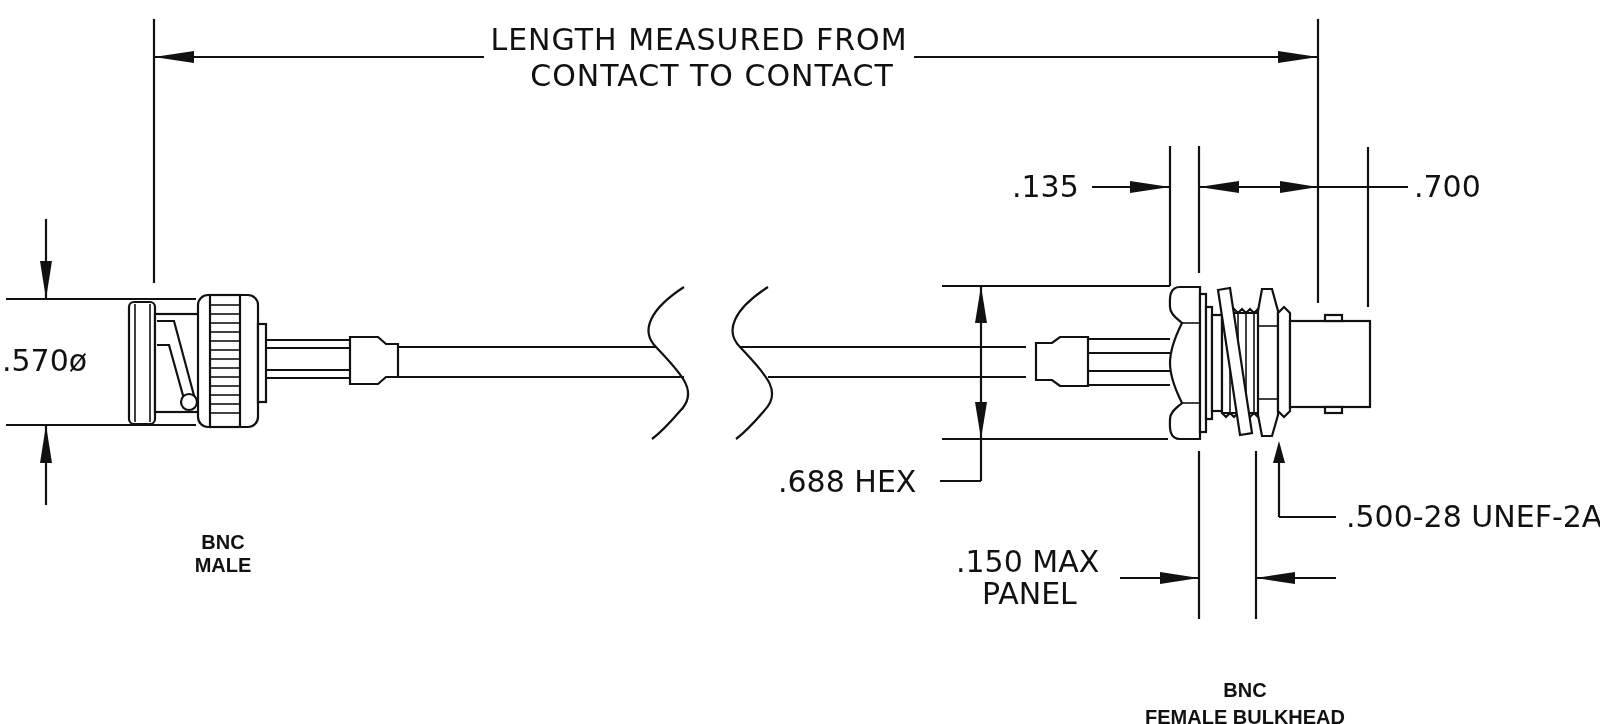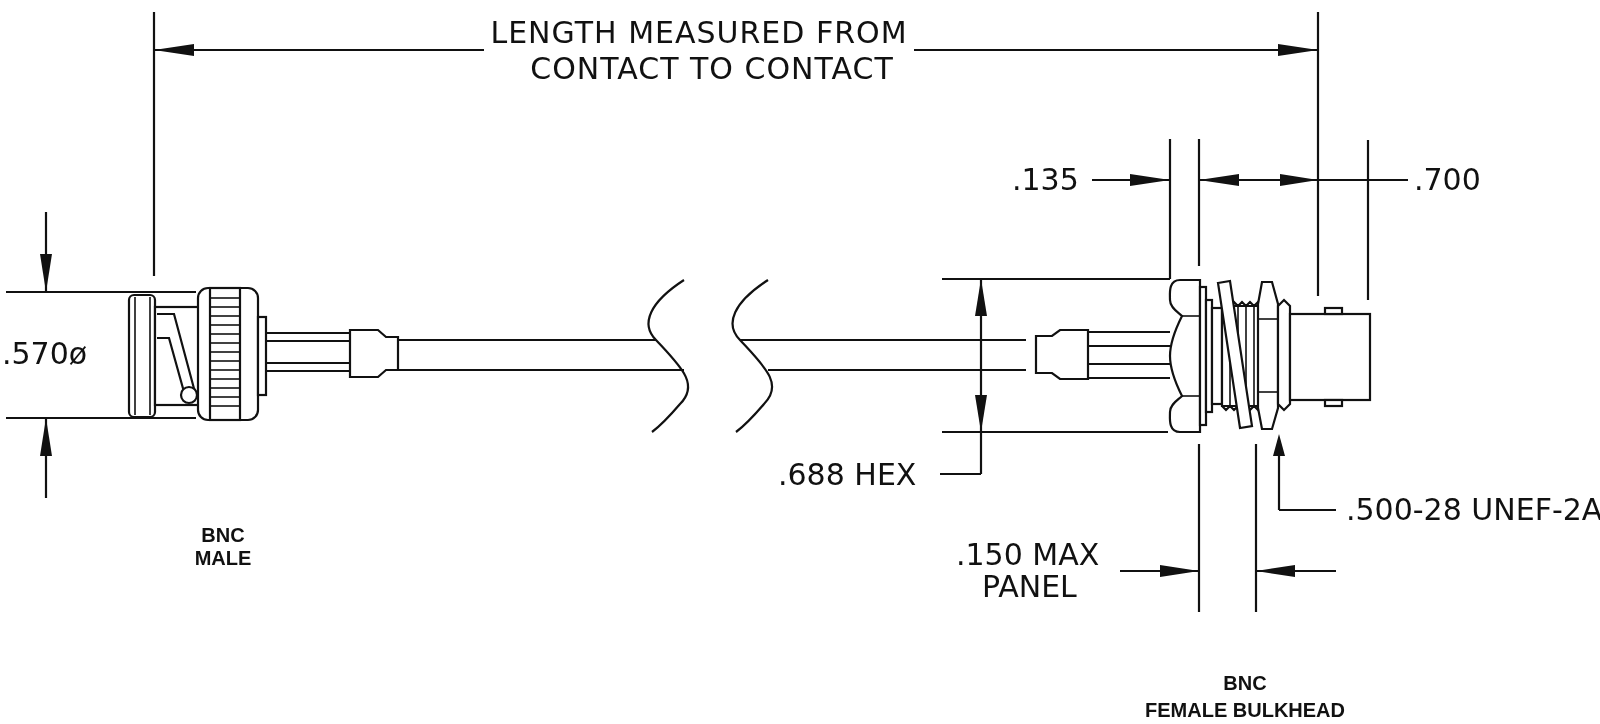--- a/index.html
+++ b/index.html
@@ -1,17 +1,17 @@
 <!DOCTYPE html>
 <html><head>
   <meta charset="utf-8">
   <style>
     html, body { margin: 0; padding: 0; background: #ffffff; }
     body { width: 1600px; height: 724px; overflow: hidden; position: relative; }
-    #canvas { position: absolute; left: 0; top: 4px; width: 1600px; height: 580px; }
+    #canvas { position: absolute; left: 0; top: 11px; width: 1600px; height: 580px; }
     svg { display: block; }
     .ln { stroke: #111111; stroke-width: 2.2; fill: none; }
     .lnw { stroke: #111111; stroke-width: 2.2; fill: #ffffff; }
     .thin { stroke: #111111; stroke-width: 1.6; fill: none; }
     .arr { fill: #111111; stroke: none; }
     .dim { font-family: "DejaVu Sans", sans-serif; font-size: 30px; fill: #111111; font-weight: normal; }
     .dimc { font-family: "DejaVu Sans", sans-serif; font-size: 30px; fill: #111111; font-weight: normal; letter-spacing: 1px; }
     .lbl { font-family: "Liberation Sans", sans-serif; font-size: 20px; font-weight: bold; fill: #111111; }
   </style>
 </head>

